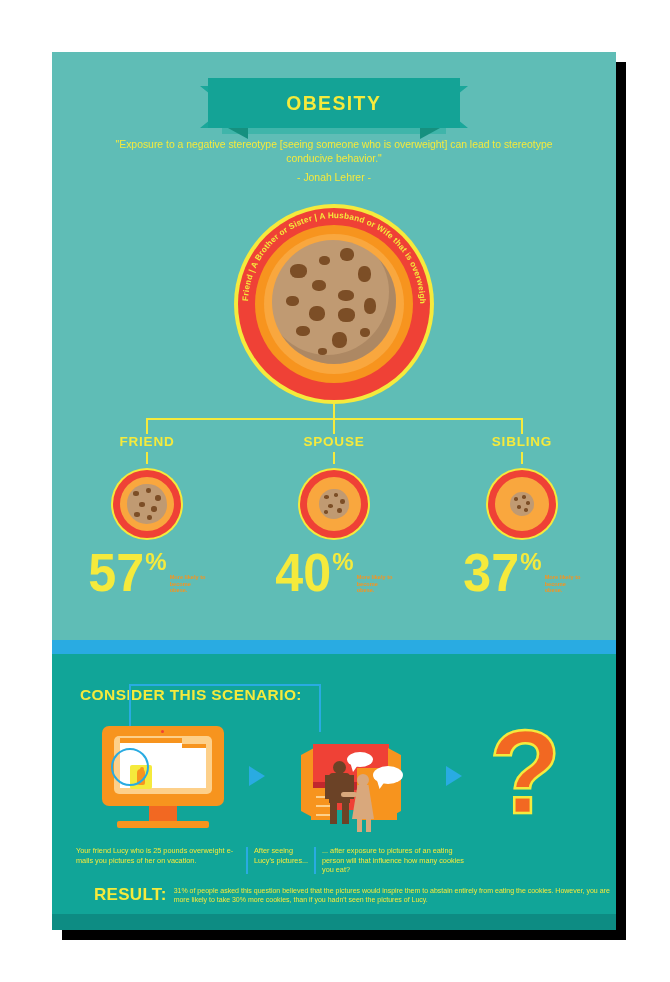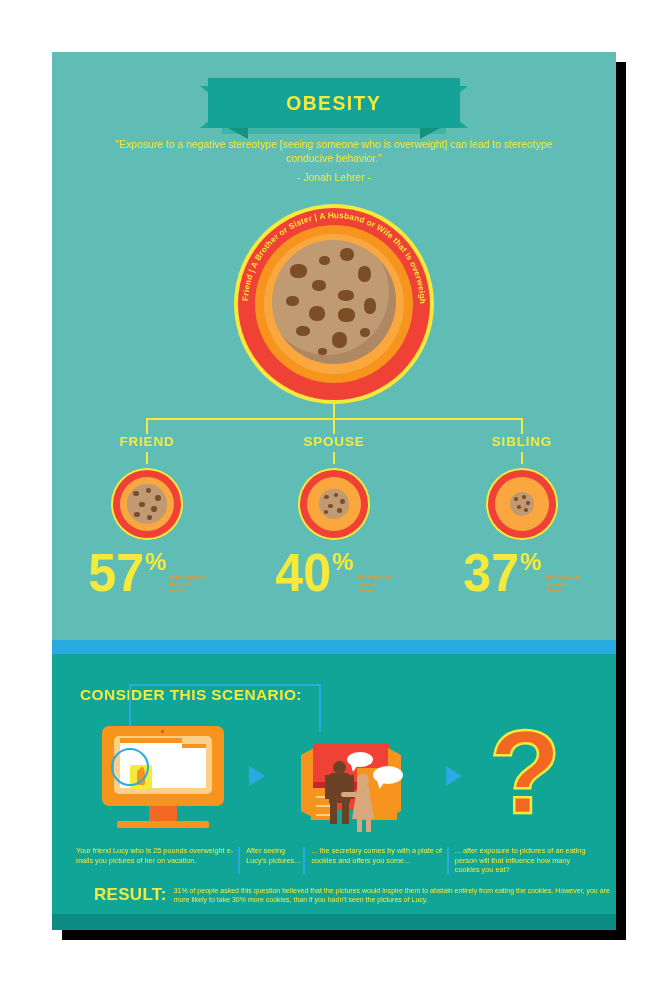--- a/index.html
+++ b/index.html
@@ -383,24 +383,20 @@
     </div>
 
     <div class="caps">
       <div class="cap c1">
         <span>Your friend Lucy who is 25 pounds overweight e-mails you pictures of her on vacation.</span>
       </div>
       <div class="cap c2">
         <span class="bar"></span>
         <span>After seeing Lucy's pictures...</span>
       </div>
-      <div class="cap c3">
-        <span class="bar"></span>
-        <span>... the secretary comes by with a plate of cookies and offers you some...</span>
-      </div>
       <div class="cap c4">
         <span class="bar"></span>
         <span>... after exposure to pictures of an eating person will that influence how many cookies you eat?</span>
       </div>
     </div>
 
     <div class="result-bar">
       <span class="result-label">RESULT:</span>
       <span class="result-text">31% of people asked this question believed that the pictures would inspire them to abstain entirely from eating the cookies. However, you are more likely to take 30% more cookies, than if you hadn't seen the pictures of Lucy.</span>
     </div>

